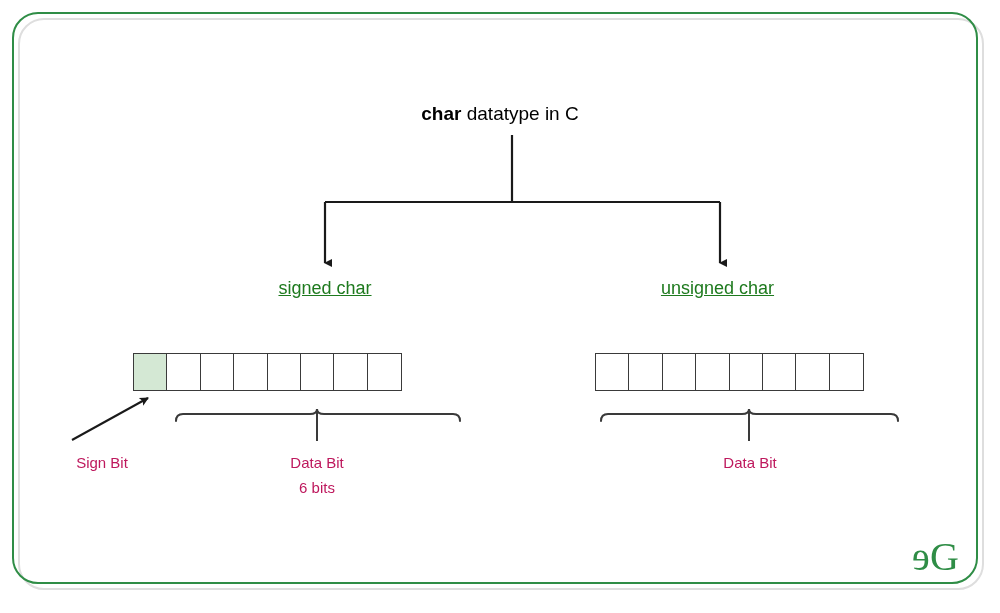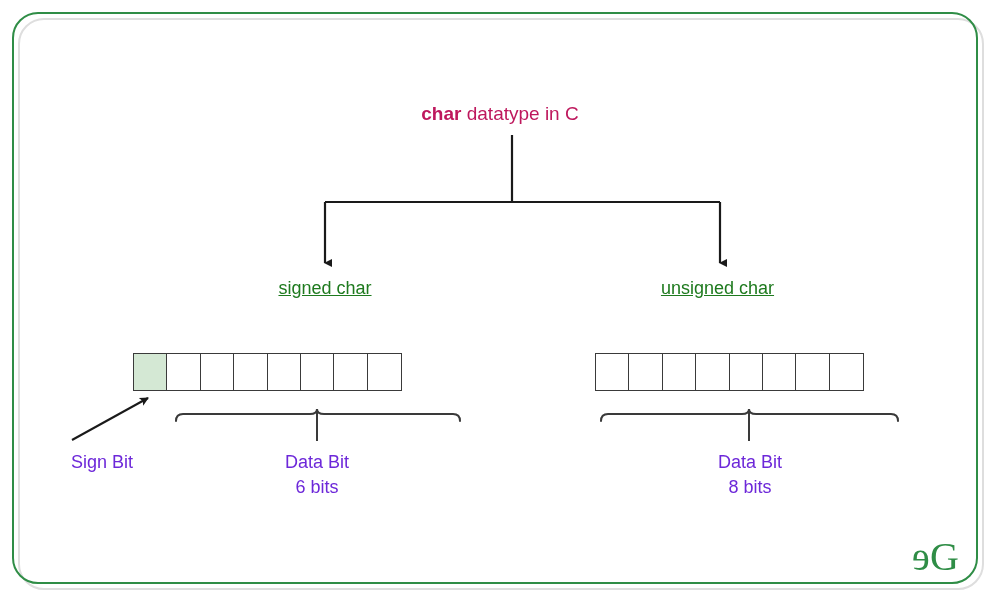--- a/index.html
+++ b/index.html
@@ -40,21 +40,21 @@
     background: transparent;
   }
   
   .title {
     position: absolute;
     left: 0;
     top: 103px;
     width: 1000px;
     text-align: center;
     font-size: 19px;
-    color: #be185d;
+    color: #000000;
     white-space: nowrap;
   }
   .title .bold { font-weight: bold; }
   
   .connector {
     position: absolute;
     left: 0;
     top: 0;
     width: 1000px;
     height: 613px;
@@ -87,22 +87,22 @@
     box-sizing: border-box;
     background: #ffffff;
     margin-right: -1.6px;
   }
   .bit-cell.sign {
     background: #d4e8d4;
   }
   
   .cap-label {
     position: absolute;
-    font-size: 18px;
-    color: #6d28d9;
+    font-size: 15px;
+    color: #be185d;
     text-align: center;
     line-height: 25px;
     white-space: nowrap;
   }
   .cap-label.sign-bit { left: 22px;  top: 450px; width: 160px; }
   .cap-label.data7    { left: 222px; top: 450px; width: 190px; }
   .cap-label.data8    { left: 655px; top: 450px; width: 190px; }
   .cap-line { display: block; }
   
   .logo {
@@ -191,20 +191,19 @@
     <span class="cap-line">Sign Bit</span>
   </div>
 
   <div class="cap-label data7">
     <span class="cap-line">Data Bit</span>
     <span class="cap-line">6 bits</span>
   </div>
 
   <div class="cap-label data8">
     <span class="cap-line">Data Bit</span>
-    <span class="cap-line">8 bits</span>
   </div>
 
   <div class="logo">
     <span class="flip">e</span><span>G</span>
   </div>
 
 </div>
 
 </body></html>

